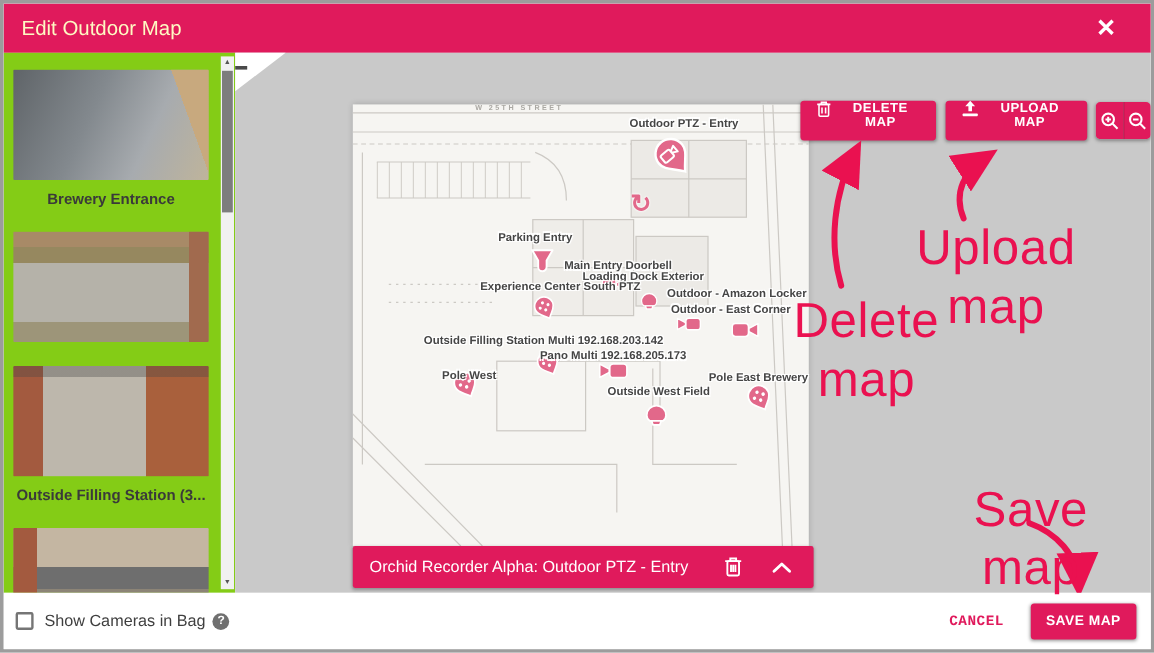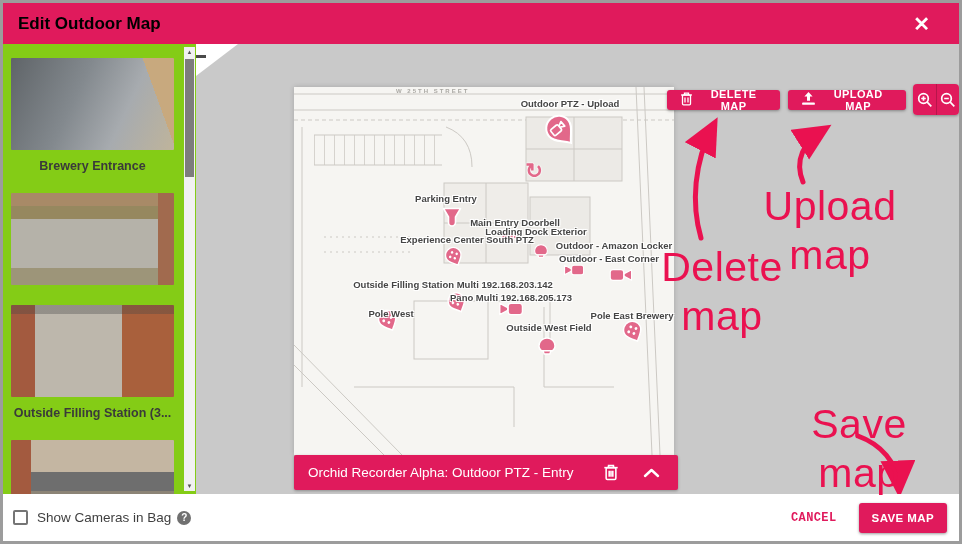--- a/index.html
+++ b/index.html
@@ -1,21 +1,21 @@
 <!DOCTYPE html>
 <html><head>
 <meta charset="utf-8">
 <style>
   :root{ --p:#e01a5c; --a:#ea1150; --mk:#e2688a; }
   *{margin:0;padding:0;box-sizing:border-box}
   body{background:#fff;font-family:"Liberation Sans",sans-serif}
   .frame{position:relative;width:962px;height:544px;border:3px solid #9c9c9c;background:#fff;overflow:hidden}
   
   header{position:absolute;left:0;top:0;right:0;height:41px;background:var(--p);display:flex;align-items:center;justify-content:space-between;padding:0 15px}
-  .title{color:#000000;font-size:17px;font-weight:bold}
+  .title{color:#fef9c3;font-size:17px;font-weight:normal}
   .close{color:#fff;font-size:20px;font-weight:bold;margin-right:14px;cursor:pointer;line-height:1}
   
   aside{position:absolute;left:0;top:41px;width:193px;bottom:47px;background:#84cc16;overflow:hidden;padding-top:14px}
   .cam{width:163px;margin:0 0 20px 8px}
   .ph{width:163px;height:92px;border-radius:1px}
   .ph-pavement{background:linear-gradient(250deg,#c8a97e 0%,#c8a97e 16%,rgba(0,0,0,0) 16%),linear-gradient(115deg,#5f6468 0%,#83898e 40%,#a7abaf 68%,#bfb49b 100%)}
   .ph-field{background:linear-gradient(270deg,#a16a4e 0 10%,rgba(0,0,0,0) 10%),linear-gradient(180deg,#a88a67 0 14%,#96885f 14% 28%,#b5b2a9 28% 82%,#9d9579 82% 100%)}
   .ph-brick1{background:linear-gradient(180deg,rgba(70,70,70,.35) 0 10%,rgba(0,0,0,0) 10%),linear-gradient(90deg,#a35a3f 0 15%,#bdb7ac 15% 68%,#a9603c 68% 100%)}
   .ph-brick2{background:linear-gradient(90deg,#a35a3f 0 12%,rgba(0,0,0,0) 12%),linear-gradient(180deg,#c4b6a2 0 35%,#6e6e6e 35% 55%,#8c8476 55% 100%)}
   figcaption{text-align:center;font-size:12.5px;font-weight:bold;color:#3a3a3a;margin-top:9px;width:163px;white-space:nowrap;overflow:hidden}
@@ -30,22 +30,22 @@
   .map{position:absolute;left:98px;top:43px;width:380px;height:368px;background:#f6f5f2;box-shadow:0 0 5px rgba(0,0,0,.18)}
   .plan{position:absolute;inset:0}
   .street{position:absolute;left:102px;top:1px;font-size:6px;color:#aaa8a3;letter-spacing:2px;font-weight:bold}
   #markers{position:absolute;inset:0}
   .map-label{position:absolute;transform:translate(-50%,-50%);font-size:9.5px;font-weight:bold;color:#454545;white-space:nowrap;
     text-shadow:-1px -1px 0 #fff,1px -1px 0 #fff,-1px 1px 0 #fff,1px 1px 0 #fff,0 0 3px #fff;z-index:3}
   .marker{position:absolute;z-index:2;cursor:grab;line-height:0}
   .rot{font-size:21px;font-weight:bold;color:var(--mk);line-height:1;text-shadow:0 0 2px #fff,0 0 2px #fff}
   
   .toolbar{position:absolute;left:471px;top:40px;display:flex;align-items:center}
-  .btn{background:var(--p);color:#fff;border:none;border-radius:3px;height:20px;font-family:"Liberation Sans",sans-serif;
-    font-size:11px;font-weight:bold;letter-spacing:.4px;display:flex;align-items:center;gap:7px;padding:0 13px;cursor:pointer;box-shadow:0 1px 3px rgba(0,0,0,.35)}
+  .btn{background:var(--p);color:#fff;border:none;border-radius:3px;height:33px;font-family:"Liberation Sans",sans-serif;
+    font-size:11px;font-weight:bold;letter-spacing:.4px;display:flex;align-items:flex-start;gap:7px;padding:0 13px;cursor:pointer;box-shadow:0 1px 3px rgba(0,0,0,.35)}
   .btn+.btn{margin-left:8px}
   .zoomgrp{display:flex;height:31px;border-radius:4px;overflow:hidden;margin-left:7px;box-shadow:0 1px 3px rgba(0,0,0,.35)}
   .zbtn{width:25px;background:var(--p);border:none;display:flex;align-items:center;justify-content:center;cursor:pointer}
   .zbtn + .zbtn{border-left:1px solid rgba(0,0,0,.18)}
   
   .selbar{position:absolute;left:98px;top:411px;width:384px;height:35px;background:var(--p);border-radius:2px;display:flex;align-items:center;padding:0 14px;box-shadow:0 1px 3px rgba(0,0,0,.3)}
   .selbar .txt{color:#fff;font-size:13.5px}
   .selbar .tr{margin-left:auto;cursor:pointer;line-height:0}
   .selbar .ch{margin-left:24px;margin-right:4px;cursor:pointer;line-height:0}
   
@@ -211,21 +211,21 @@
               <g transform="rotate(-25 11.5 12)">
                 <path d="M11.5 1 a9.2 9.2 0 0 1 9.2 9.2 c0 5.8-5 7.8-9.2 13 c-4.2-5.2-9.2-7.2-9.2-13 A9.2 9.2 0 0 1 11.5 1 Z" fill="#e2688a" stroke="#fff" stroke-width="1.6"></path>
                 <g fill="#fff">
                   <circle cx="11.5" cy="6.6" r="1.5"></circle>
                   <circle cx="7.3" cy="10.4" r="1.5"></circle>
                   <circle cx="15.7" cy="10.4" r="1.5"></circle>
                   <circle cx="11.5" cy="14.2" r="1.5"></circle>
                 </g>
               </g>
             </svg></div>
-          <div class="map-label" style="left: 276px; top: 16px;">Outdoor PTZ - Upload</div>
+          <div class="map-label" style="left: 276px; top: 16px;">Outdoor PTZ - Entry</div>
           <div class="map-label" style="left: 152px; top: 111px;">Parking Entry</div>
           <div class="map-label" style="left: 221px; top: 135px;">Main Entry Doorbell</div>
           <div class="map-label" style="left: 242px; top: 144px;">Loading Dock Exterior</div>
           <div class="map-label" style="left: 173px; top: 152px;">Experience Center South PTZ</div>
           <div class="map-label" style="left: 290px; top: 158px; margin-left: 30px;">Outdoor - Amazon Locker</div>
           <div class="map-label" style="left: 315px; top: 171px;">Outdoor - East Corner</div>
           <div class="map-label" style="left: 159px; top: 197px;">Outside Filling Station Multi 192.168.203.142</div>
           <div class="map-label" style="left: 217px; top: 210px;">Pano Multi 192.168.205.173</div>
           <div class="map-label" style="left: 97px; top: 226px;">Pole West</div>
           <div class="map-label" style="left: 255px; top: 240px;">Outside West Field</div>

